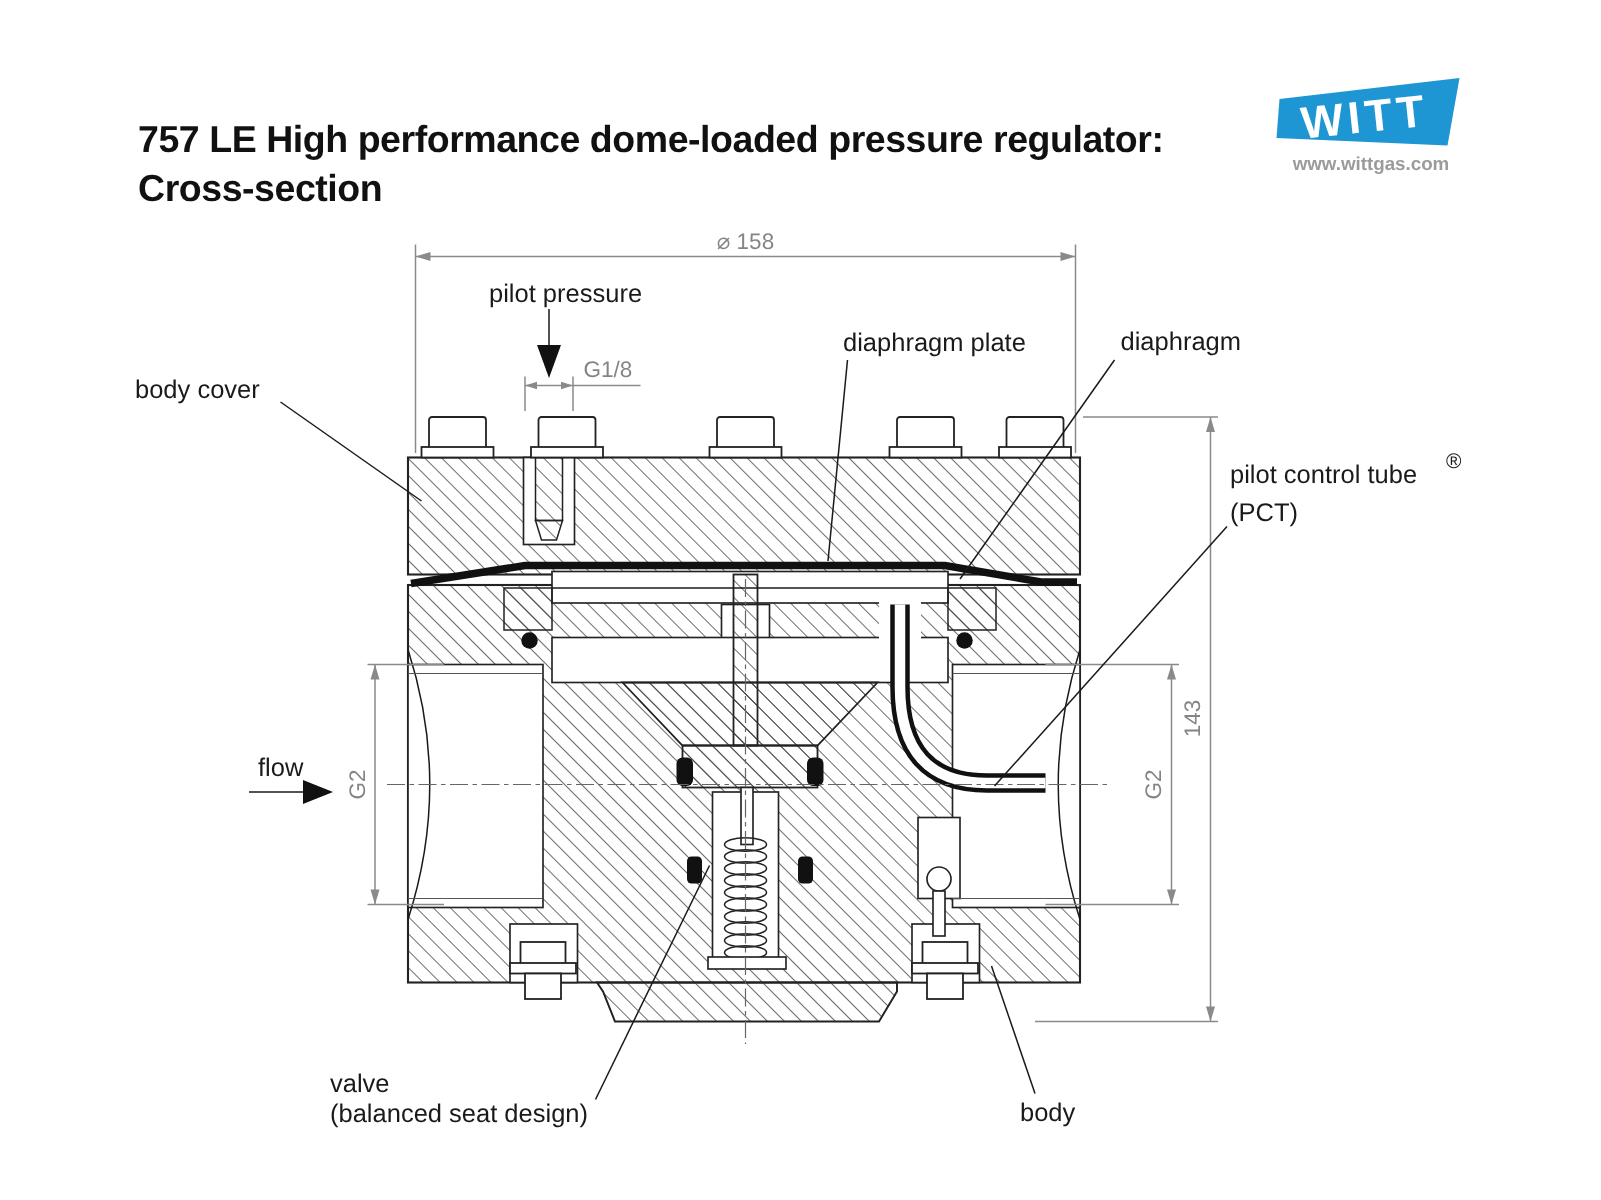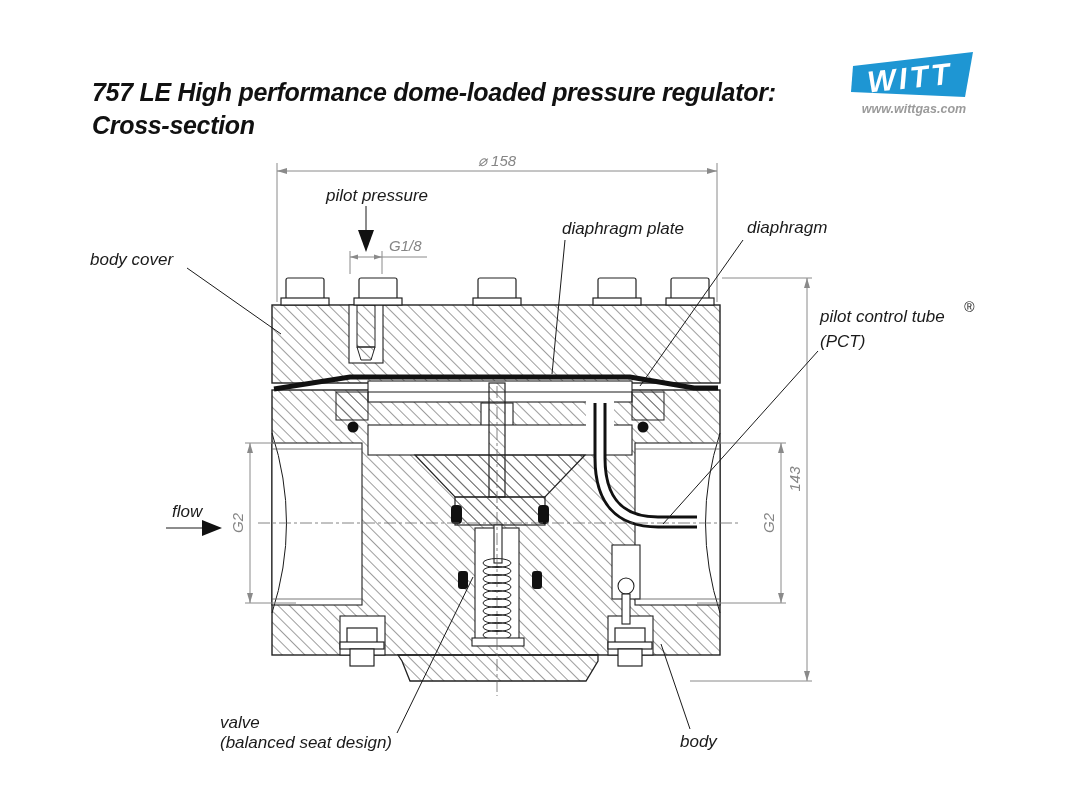--- a/index.html
+++ b/index.html
@@ -1,17 +1,17 @@
 <!DOCTYPE html>
 <html><head>
 <meta charset="utf-8">
 <style>
   html,body{margin:0;padding:0;background:#ffffff;}
   #page{position:relative;width:1067px;height:800px;background:#fff;overflow:hidden;
-        font-family:"Liberation Sans", sans-serif;font-style:italic;}
+        font-family:"Liberation Sans", sans-serif;}
   svg text{font-family:"Liberation Sans", sans-serif;}
   .lbl{font-size:17px;fill:#1a1a1a;}
   .dim{font-size:15px;fill:#858585;}
   .title{font-size:25px;font-weight:bold;fill:#111;letter-spacing:-0.3px;}
   .thin{stroke:#1a1a1a;stroke-width:1;fill:none;}
   .gline{stroke:#8a8a8a;stroke-width:1;fill:none;}
   .white{fill:#fff;stroke:#222;stroke-width:1.1;}
 </style>
 </head>
 <body>

